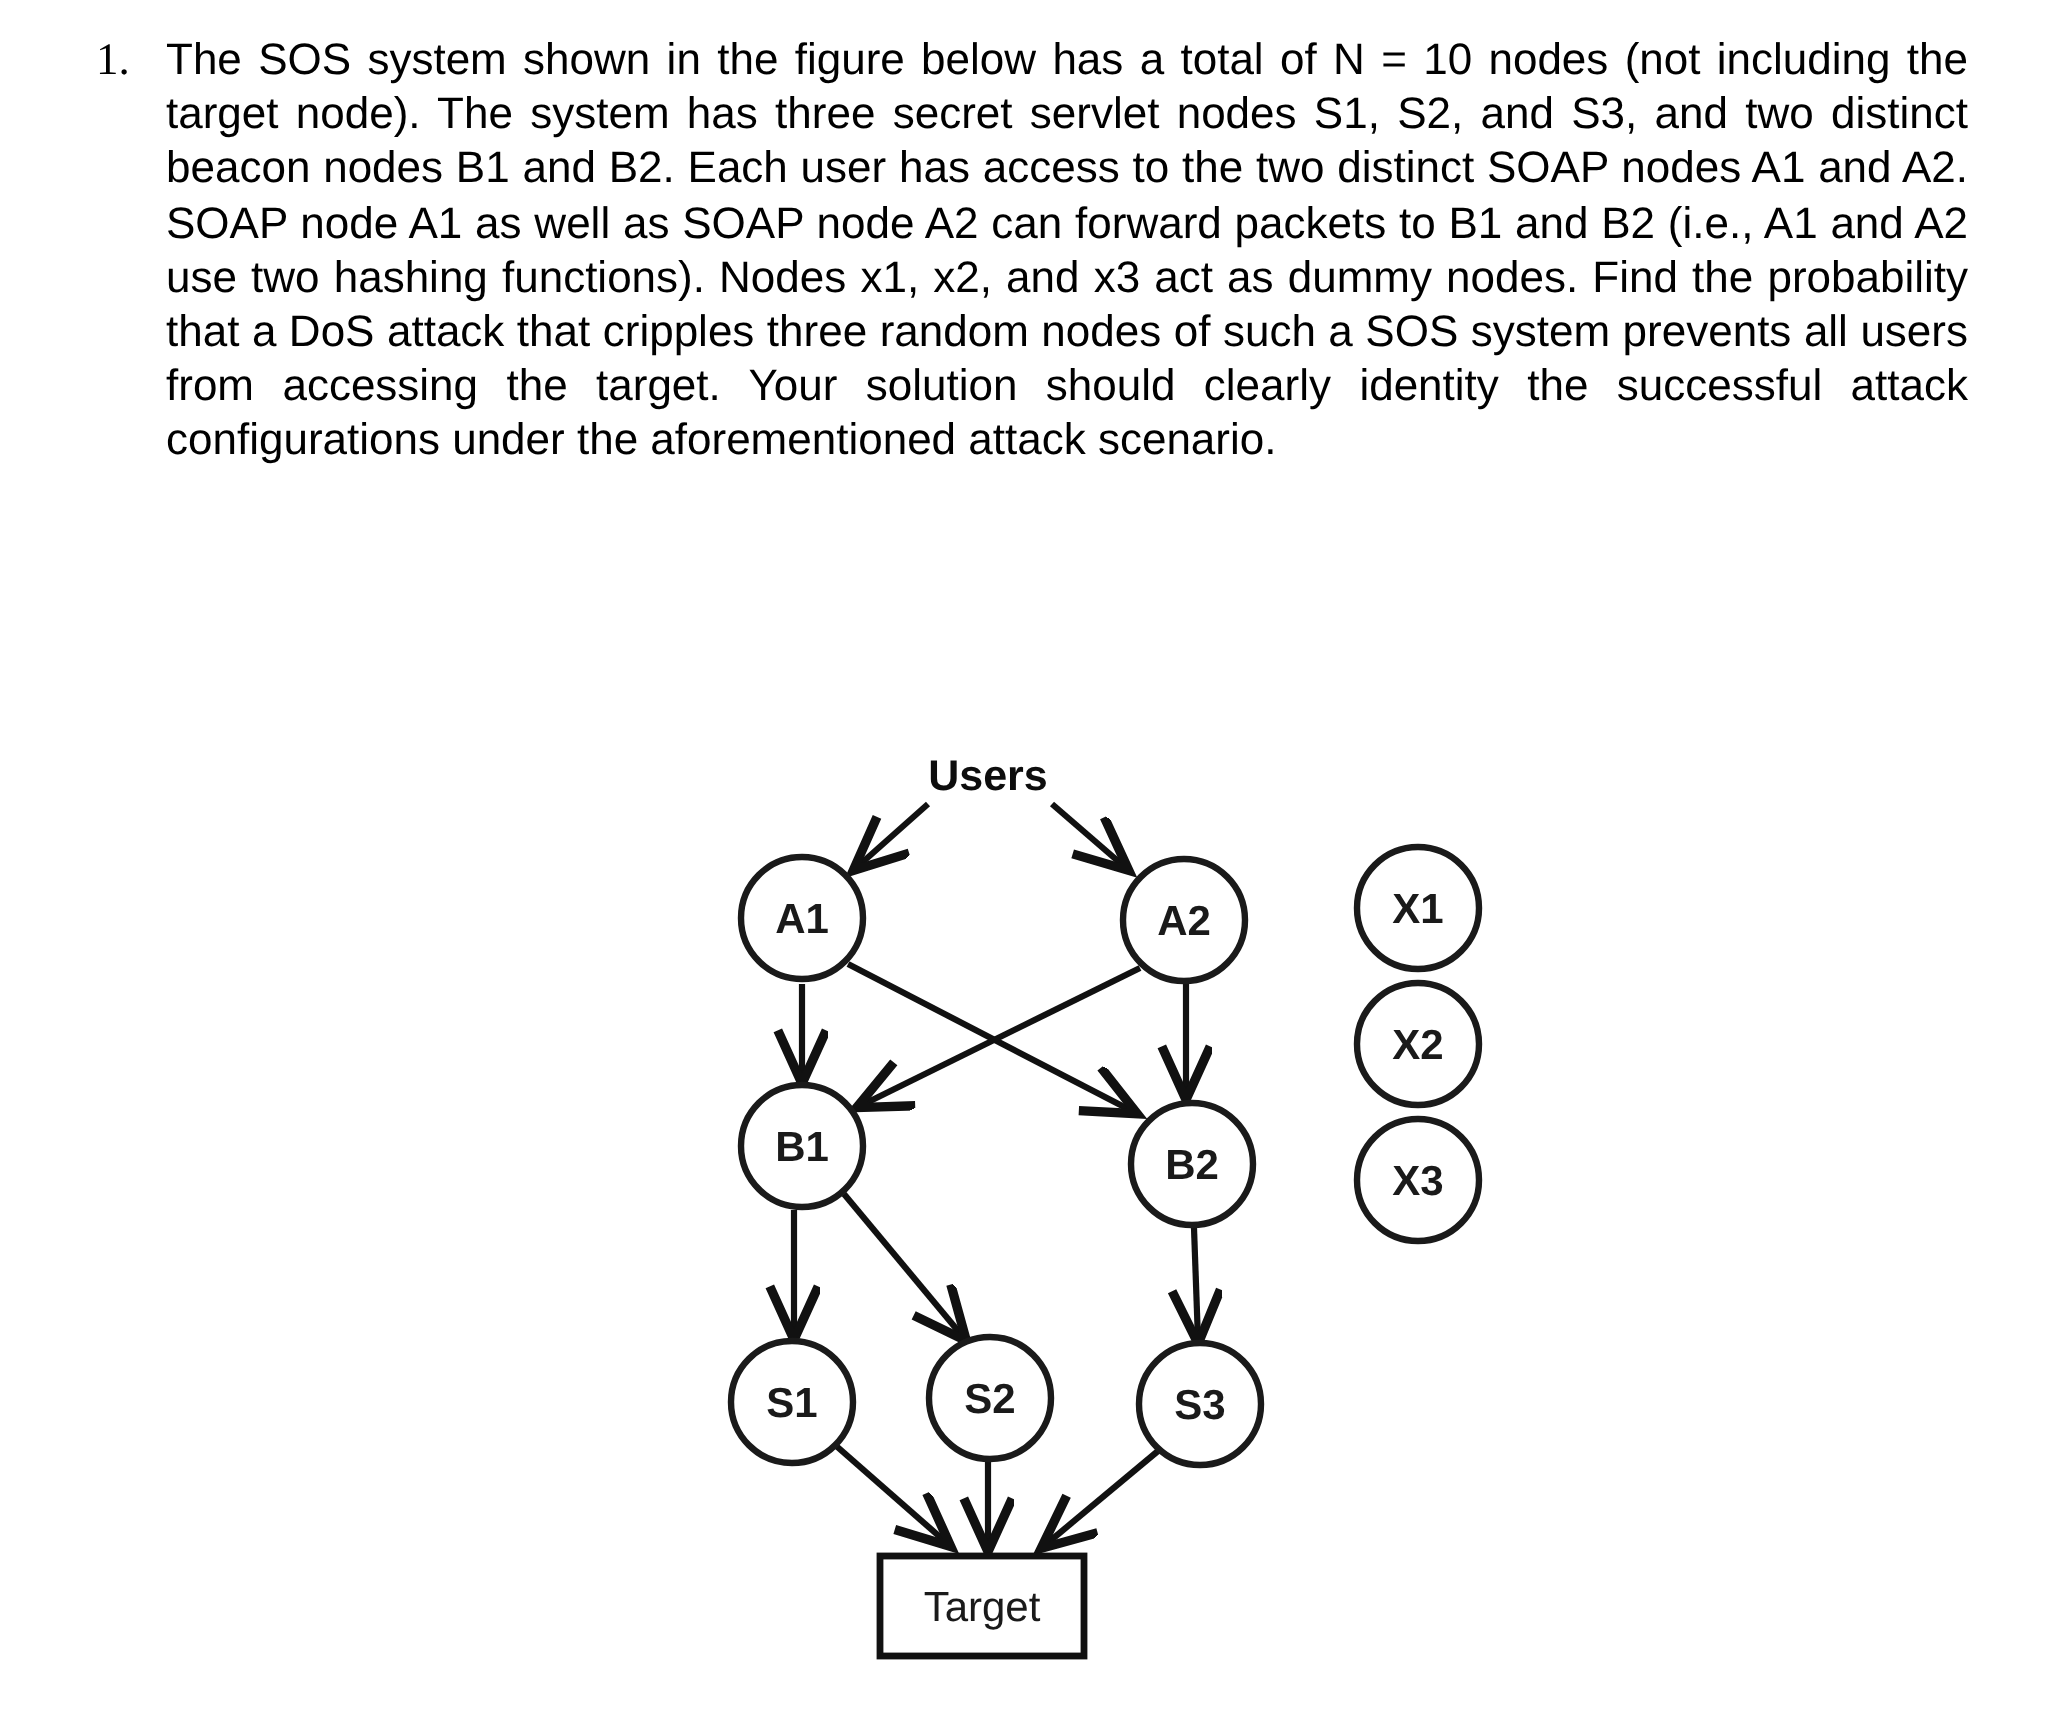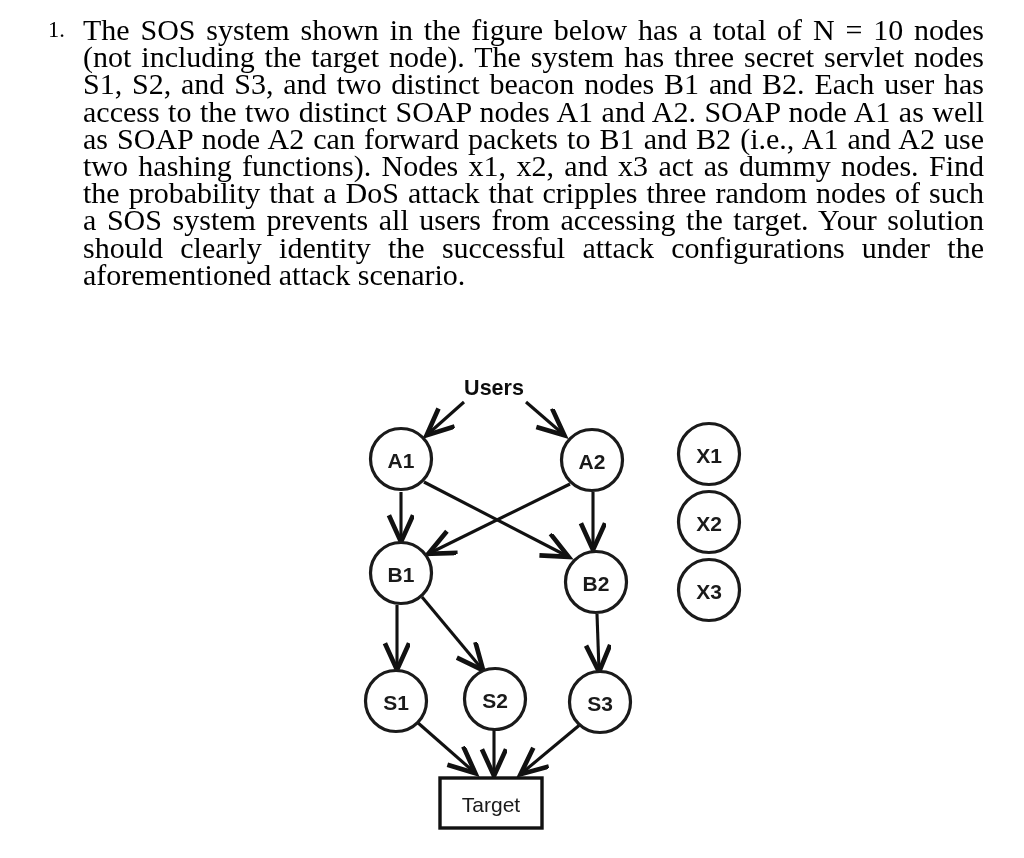--- a/index.html
+++ b/index.html
@@ -33,26 +33,26 @@
     width: 39px;
     font-size: 22.5px;
     line-height: 27.2px;
     font-family: "Liberation Serif", "DejaVu Serif", serif;
     text-align: left;
     padding-left: 4px;
     box-sizing: border-box;
   }
   #question-text {
     flex: 1 1 auto;
-    font-size: 30px;
+    font-size: 22px;
     line-height: 27.2px;
     text-align: justify;
     text-justify: inter-word;
     hyphens: none;
-    font-family: Liberation Serif, serif;
+    font-family: Liberation Sans, sans-serif;
   }
 
   
   #figure {
     position: absolute;
     left: 0;
     top: 340px;
     width: 1024px;
     height: 518px;
     padding-left: 44px;

